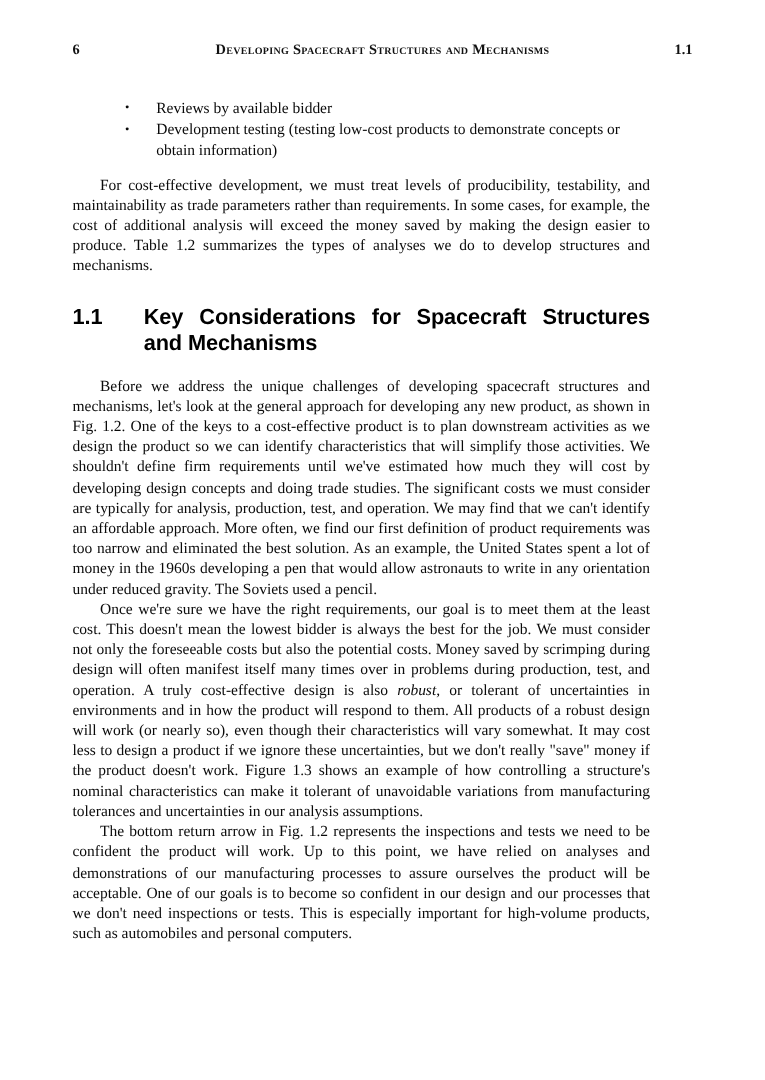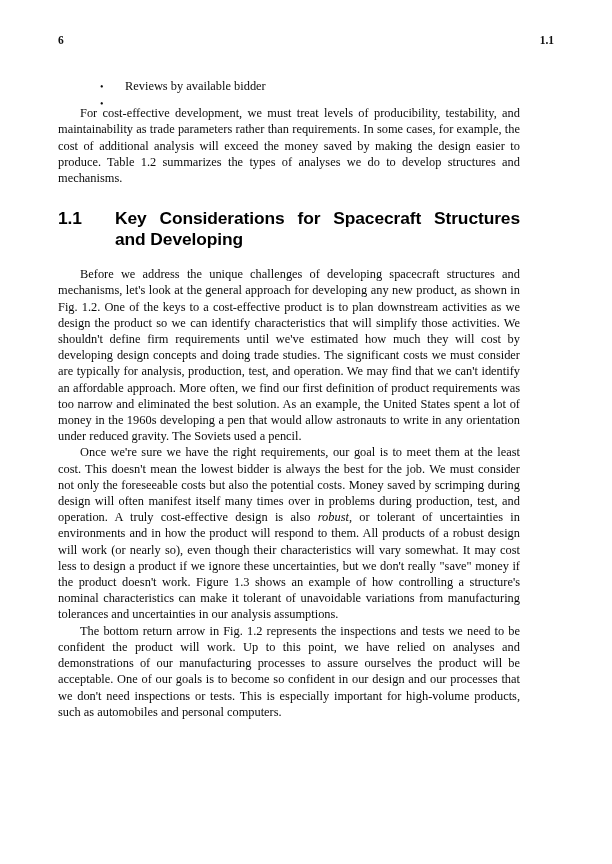--- a/index.html
+++ b/index.html
@@ -129,44 +129,46 @@
     font-style: italic;
   }
 </style>
 </head>
 <body>
 
 <div class="page">
 
   <div class="running-head">
     <div class="folio">6</div>
+    <div class="head-title">Developing Spacecraft Structures and Mechanisms</div>
     <div class="head-section">1.1</div>
   </div>
 
   <div class="column">
 
     <ul class="bullet-list">
       <li class="bullet-item">
         <span class="dot">•</span>
         <span>Reviews by available bidder</span>
       </li>
       <li class="bullet-item">
         <span class="dot">•</span>
+        <span>Development testing (testing low-cost products to demonstrate concepts or obtain information)</span>
       </li>
     </ul>
 
     <div class="gap-after-list"></div>
 
     <p class="body">For cost-effective development, we must treat levels of producibility, testability, and maintainability as trade parameters rather than requirements. In some cases, for example, the cost of additional analysis will exceed the money saved by making the design easier to produce. Table 1.2 summarizes the types of analyses we do to develop structures and mechanisms.</p>
 
     <div class="gap-before-heading"></div>
 
     <div class="section-heading">
       <span class="num">1.1</span>
-      <span class="htext">Key Considerations for Spacecraft Structures and Developing</span>
+      <span class="htext">Key Considerations for Spacecraft Structures and Mechanisms</span>
     </div>
 
     <div class="gap-after-heading"></div>
 
     <p class="body">Before we address the unique challenges of developing spacecraft structures and mechanisms, let's look at the general approach for developing any new product, as shown in Fig. 1.2. One of the keys to a cost-effective product is to plan downstream activities as we design the product so we can identify characteristics that will simplify those activities. We shouldn't define firm requirements until we've estimated how much they will cost by developing design concepts and doing trade studies. The significant costs we must consider are typically for analysis, production, test, and operation. We may find that we can't identify an affordable approach. More often, we find our first definition of product requirements was too narrow and eliminated the best solution. As an example, the United States spent a lot of money in the 1960s developing a pen that would allow astronauts to write in any orientation under reduced gravity. The Soviets used a pencil.</p>
 
     <p class="body"><span>Once we're sure we have the right requirements, our goal is to meet them at the least cost. This doesn't mean the lowest bidder is always the best for the job. We must consider not only the foreseeable costs but also the potential costs. Money saved by scrimping during design will often manifest itself many times over in problems during production, test, and operation. A truly cost-effective design is also </span><em class="robust">robust</em><span>, or tolerant of uncertainties in environments and in how the product will respond to them. All products of a robust design will work (or nearly so), even though their characteristics will vary somewhat. It may cost less to design a product if we ignore these uncertainties, but we don't really "save" money if the product doesn't work. Figure 1.3 shows an example of how controlling a structure's nominal characteristics can make it tolerant of unavoidable variations from manufacturing tolerances and uncertainties in our analysis assumptions.</span></p>
 
     <p class="body">The bottom return arrow in Fig. 1.2 represents the inspections and tests we need to be confident the product will work. Up to this point, we have relied on analyses and demonstrations of our manufacturing processes to assure ourselves the product will be acceptable. One of our goals is to become so confident in our design and our processes that we don't need inspections or tests. This is especially important for high-volume products, such as automobiles and personal computers.</p>
 

